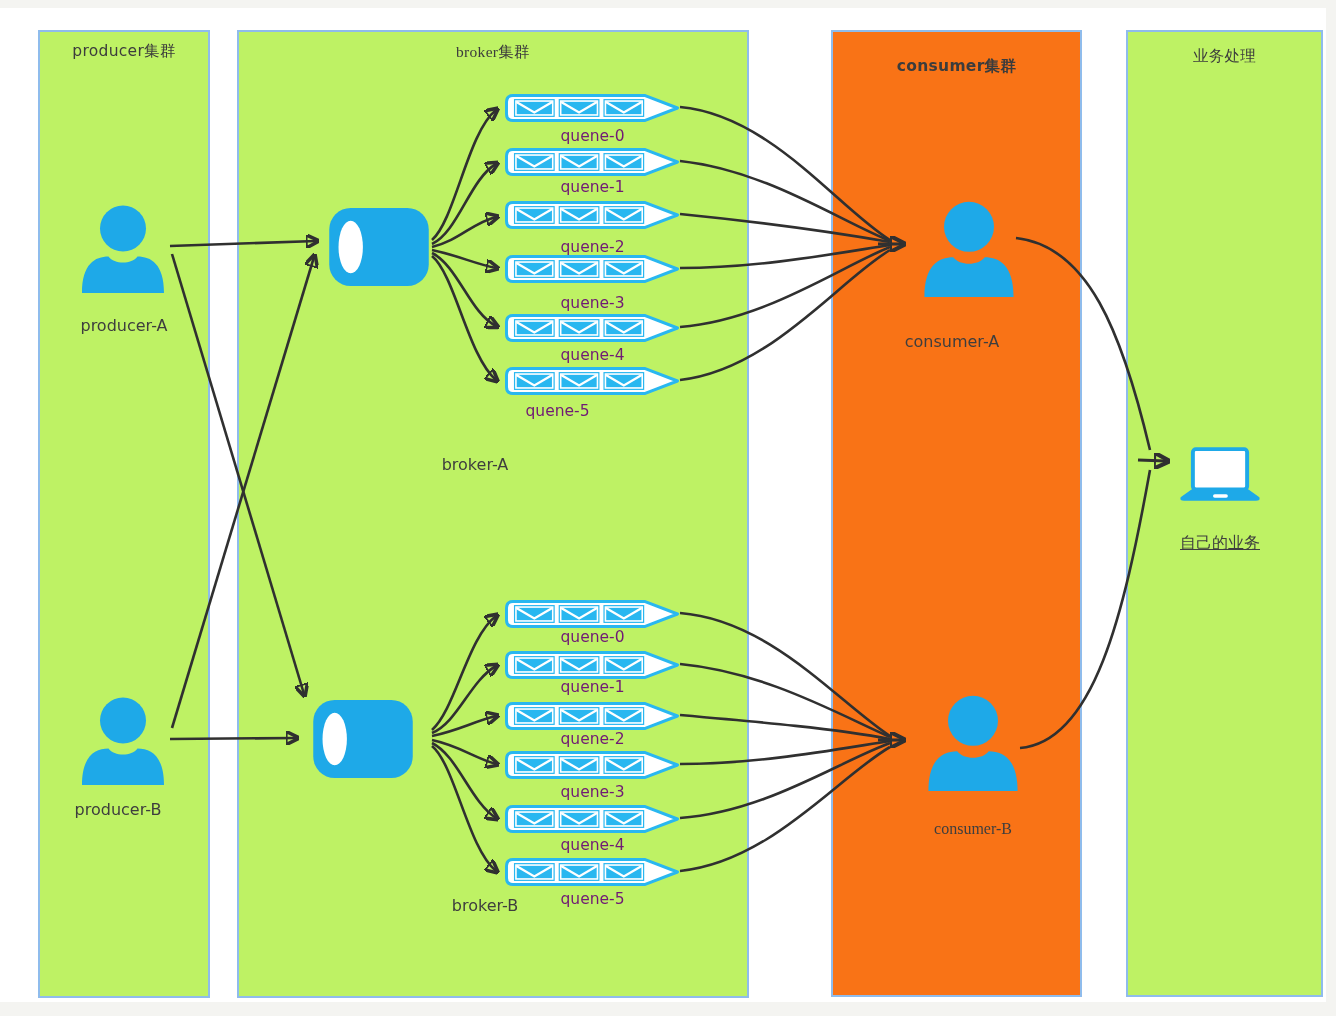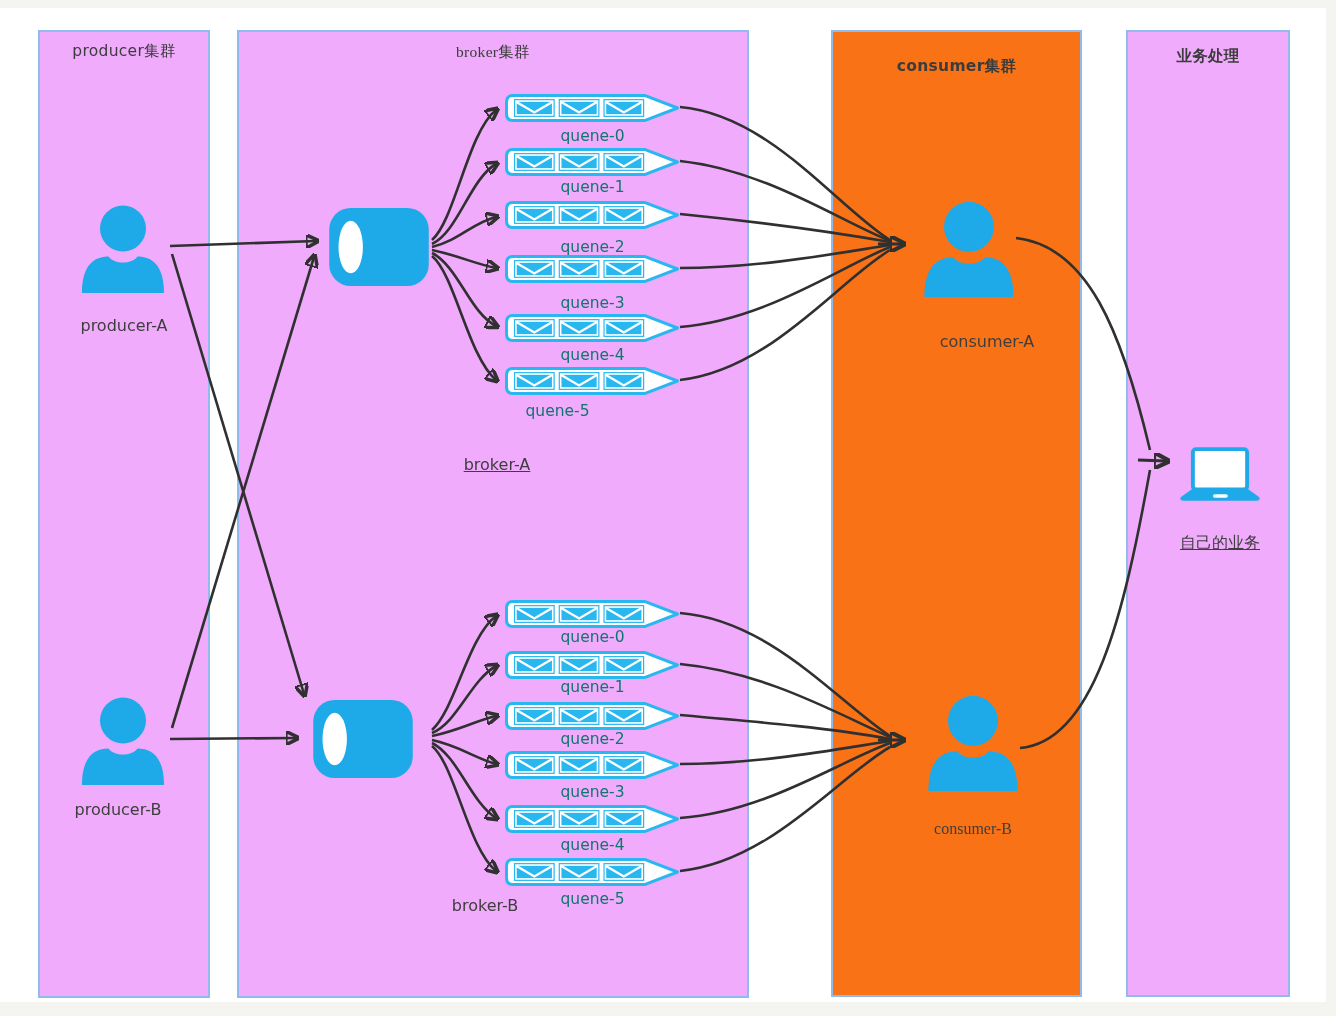--- a/index.html
+++ b/index.html
@@ -1,26 +1,26 @@
 <!DOCTYPE html>
 <html><head>
 <meta charset="utf-8">
 <style>
   * { margin:0; padding:0; box-sizing:border-box; }
   html,body { width:1336px; height:1016px; }
   body { background:#f4f4f1; font-family:"DejaVu Sans","Liberation Sans",sans-serif; position:relative; overflow:hidden; }
   .canvas { position:absolute; left:0; top:8px; width:1326px; height:994px; background:#ffffff; }
 
-  .panel { position:absolute; border:2px solid #8fbcec; background:#f0abfc; }
+  .panel { position:absolute; border:2px solid #8fbcec; background:#bef264; }
   .panel.tint { background:#f97316;font-weight:bold; }
   .panel-title { position:absolute; width:100%; text-align:center; color:#3c3c3c; font-size:15.5px; letter-spacing:.3px; }
 
   .abs { position:absolute; }
   .node-label { position:absolute; text-align:center; color:#3e3e3e; font-size:16px; }
-  .qlabel { position:absolute; text-align:center; color:#0f766e; font-size:15.5px; }
+  .qlabel { position:absolute; text-align:center; color:#701a75; font-size:15.5px; }
 
   svg.icon { display:block; width:100%; height:100%; }
   .arrow-layer { position:absolute; left:0; top:0; width:1336px; height:1016px; pointer-events:none; }
   .arrow-layer path { fill:none; stroke:#303030; stroke-width:2.6; }
   .arrow-layer path.stub { stroke-width:3.1; }
   .hidden-defs { position:absolute; width:0; height:0; overflow:hidden; }
 </style>
 </head>
 <body>
 
@@ -64,21 +64,21 @@
 
 <div class="panel" style="left:38px; top:30px; width:172px; height:968px;">
   <div class="panel-title" style="top:9px;">producer集群</div>
 </div>
 <div class="panel" style="left:237px; top:30px; width:512px; height:968px;">
   <div class="panel-title" style="top:10px;font-family:Liberation Serif, serif;">broker集群</div>
 </div>
 <div class="panel tint" style="left:831px; top:30px; width:251px; height:967px;">
   <div class="panel-title" style="top:24px;">consumer集群</div>
 </div>
-<div class="panel" style="left:1126px; top:30px; width:164px; height:967px;font-weight:bold;">
+<div class="panel" style="left:1126px; top:30px; width:197px; height:967px;">
   <div class="panel-title" style="top:14px;">业务处理</div>
 </div>
 
 <svg class="arrow-layer" viewBox="0 0 1336 1016">
   <defs>
     <marker id="ah" viewBox="0 0 10 10" refX="7.5" refY="5" markerWidth="5.2" markerHeight="5.2" orient="auto">
       <path d="M0 0 L10 5 L0 10 Z" fill="#303030" stroke="none"></path>
     </marker>
   </defs>
 
@@ -134,21 +134,21 @@
       <use href="#sym-person"></use>
     </svg>
 </div>
 <div class="node-label" style="left:38px; top:800px; width:160px;">producer-B</div>
 
 <div class="abs" style="left:328px; top:207px; width:102px; height:80px;">
   <svg class="icon">
       <use href="#sym-cylinder"></use>
     </svg>
 </div>
-<div class="node-label" style="left:422px; top:455px; width:150px;text-decoration:underline;">broker-A</div>
+<div class="node-label" style="left:400px; top:455px; width:150px;">broker-A</div>
 
 <div class="abs" style="left:312px; top:699px; width:102px; height:80px;">
   <svg class="icon">
       <use href="#sym-cylinder"></use>
     </svg>
 </div>
 <div class="node-label" style="left:410px; top:896px; width:150px;">broker-B</div>
 
 <div class="abs" style="left:505px; top:94px;  width:175px; height:28px;">
     <svg class="icon">
@@ -222,21 +222,21 @@
       <use href="#sym-queue"></use>
     </svg>
   </div>
 <div class="qlabel" style="left:505px; top:890px; width:175px;">quene-5</div>
 
 <div class="abs" style="left:920px; top:198px; width:98px; height:100px;">
   <svg class="icon">
       <use href="#sym-person"></use>
     </svg>
 </div>
-<div class="node-label" style="left:897px; top:332px; width:180px;">consumer-A</div>
+<div class="node-label" style="left:862px; top:332px; width:180px;">consumer-A</div>
 
 <div class="abs" style="left:924px; top:692px; width:98px; height:100px;">
   <svg class="icon">
       <use href="#sym-person"></use>
     </svg>
 </div>
 <div class="node-label" style="left:883px; top:820px; width:180px;font-family:Liberation Serif, serif;">consumer-B</div>
 
 <div class="abs" style="left:1178px; top:447px; width:84px; height:55px;">
   <svg class="icon">

